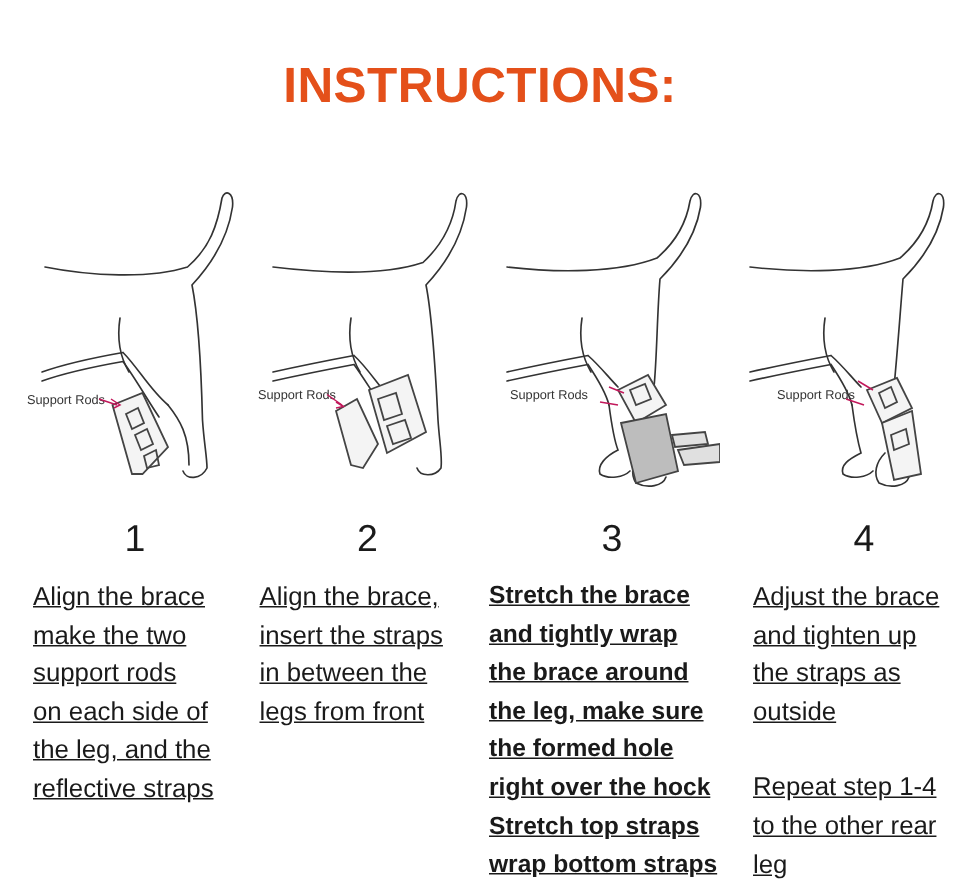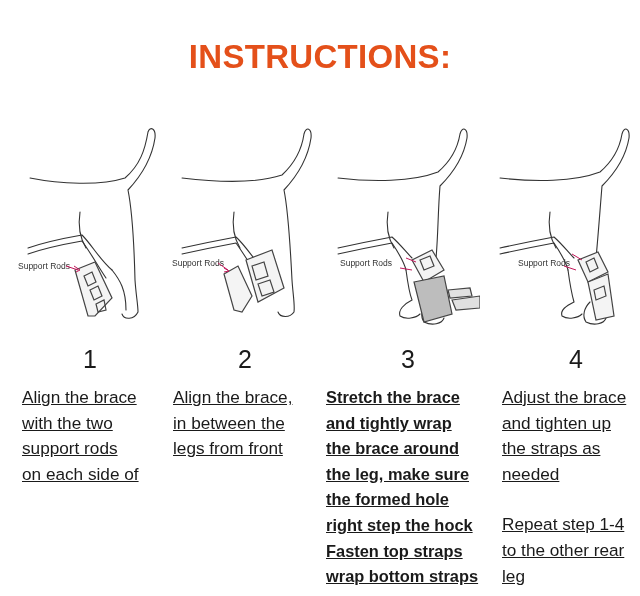--- a/index.html
+++ b/index.html
@@ -104,44 +104,47 @@
   </svg>
 </div>
 
 <div class="stepnum" style="left:70px; width:40px;">1</div>
 <div class="stepnum" style="left:225px; width:40px;">2</div>
 <div class="stepnum" style="left:388px; width:40px;">3</div>
 <div class="stepnum" style="left:556px; width:40px;">4</div>
 
 <div class="steptext" style="left:22px;">
   <div>Align the brace</div>
-  <div>with the two</div>
+  <div>make the two</div>
   <div>support rods</div>
   <div>on each side of</div>
+  <div>the leg, and the</div>
+  <div>reflective straps</div>
 </div>
 
 <div class="steptext" style="left:173px;">
   <div>Align the brace,</div>
+  <div>insert the straps</div>
   <div>in between the</div>
   <div>legs from front</div>
 </div>
 
 <div class="steptext" style="left:326px; font-weight:bold; font-size:16.4px;">
   <div>Stretch the brace</div>
   <div>and tightly wrap</div>
   <div>the brace around</div>
   <div>the leg, make sure</div>
   <div>the formed hole</div>
-  <div>right step the hock</div>
-  <div>Fasten top straps</div>
+  <div>right over the hock</div>
+  <div>Stretch top straps</div>
   <div>wrap bottom straps</div>
 </div>
 
 <div class="steptext" style="left:502px;">
   <div>Adjust the brace</div>
   <div>and tighten up</div>
   <div>the straps as</div>
-  <div>needed</div>
+  <div>outside</div>
   <div class="gap"></div>
   <div>Repeat step 1-4</div>
   <div>to the other rear</div>
   <div>leg</div>
 </div>
 
 </body></html>

